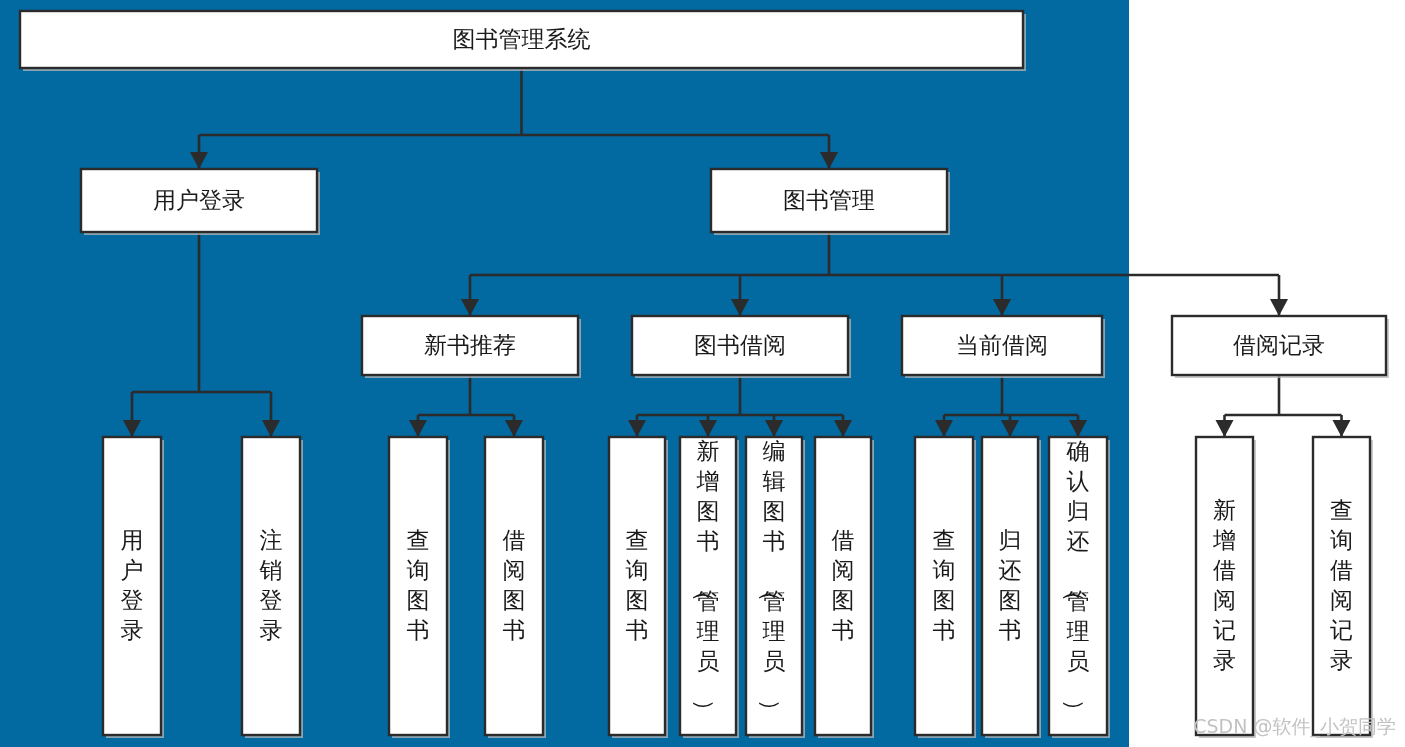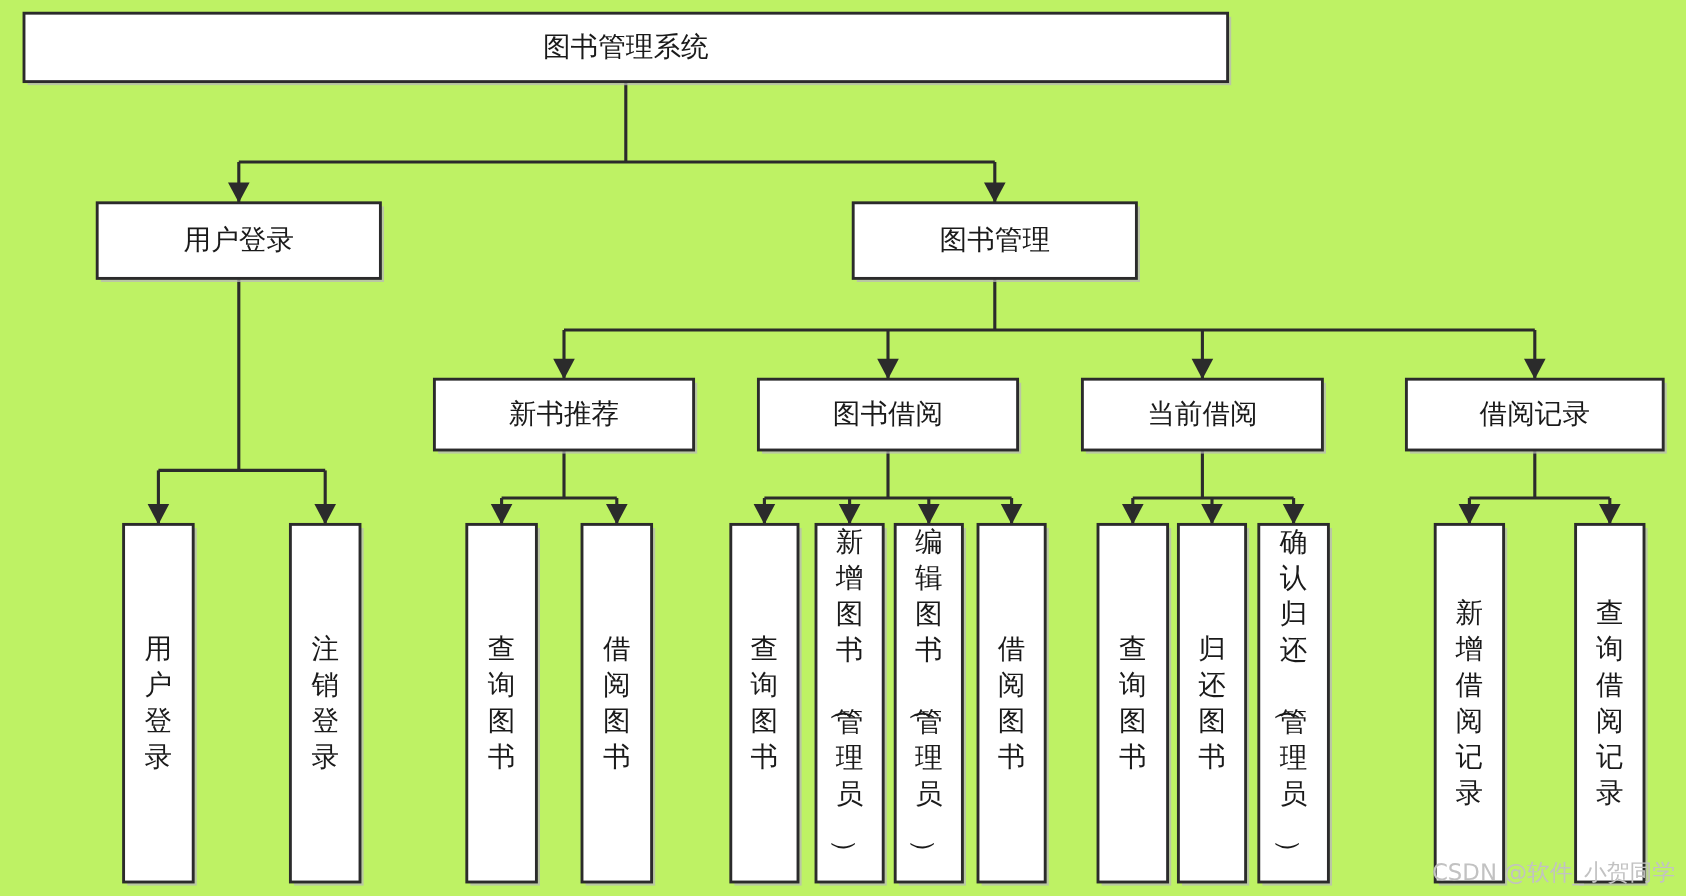--- a/index.html
+++ b/index.html
@@ -9,23 +9,23 @@
     background: #ffffff;
   }
   body {
     width: 1405px;
     height: 747px;
     overflow: hidden;
     font-family: "DejaVu Sans", "Liberation Sans", sans-serif;
   }
   #diagram-root {
     position: relative;
-    width: 1405px;
+    width: 1129px;
     height: 747px;
-    background: #bef264;
+    background: #0369a1;
   }
   svg.diagram-canvas {
     position: absolute;
     top: 0;
     left: 0;
     width: 1405px;
     height: 747px;
     display: block;
   }
   .node-box {

